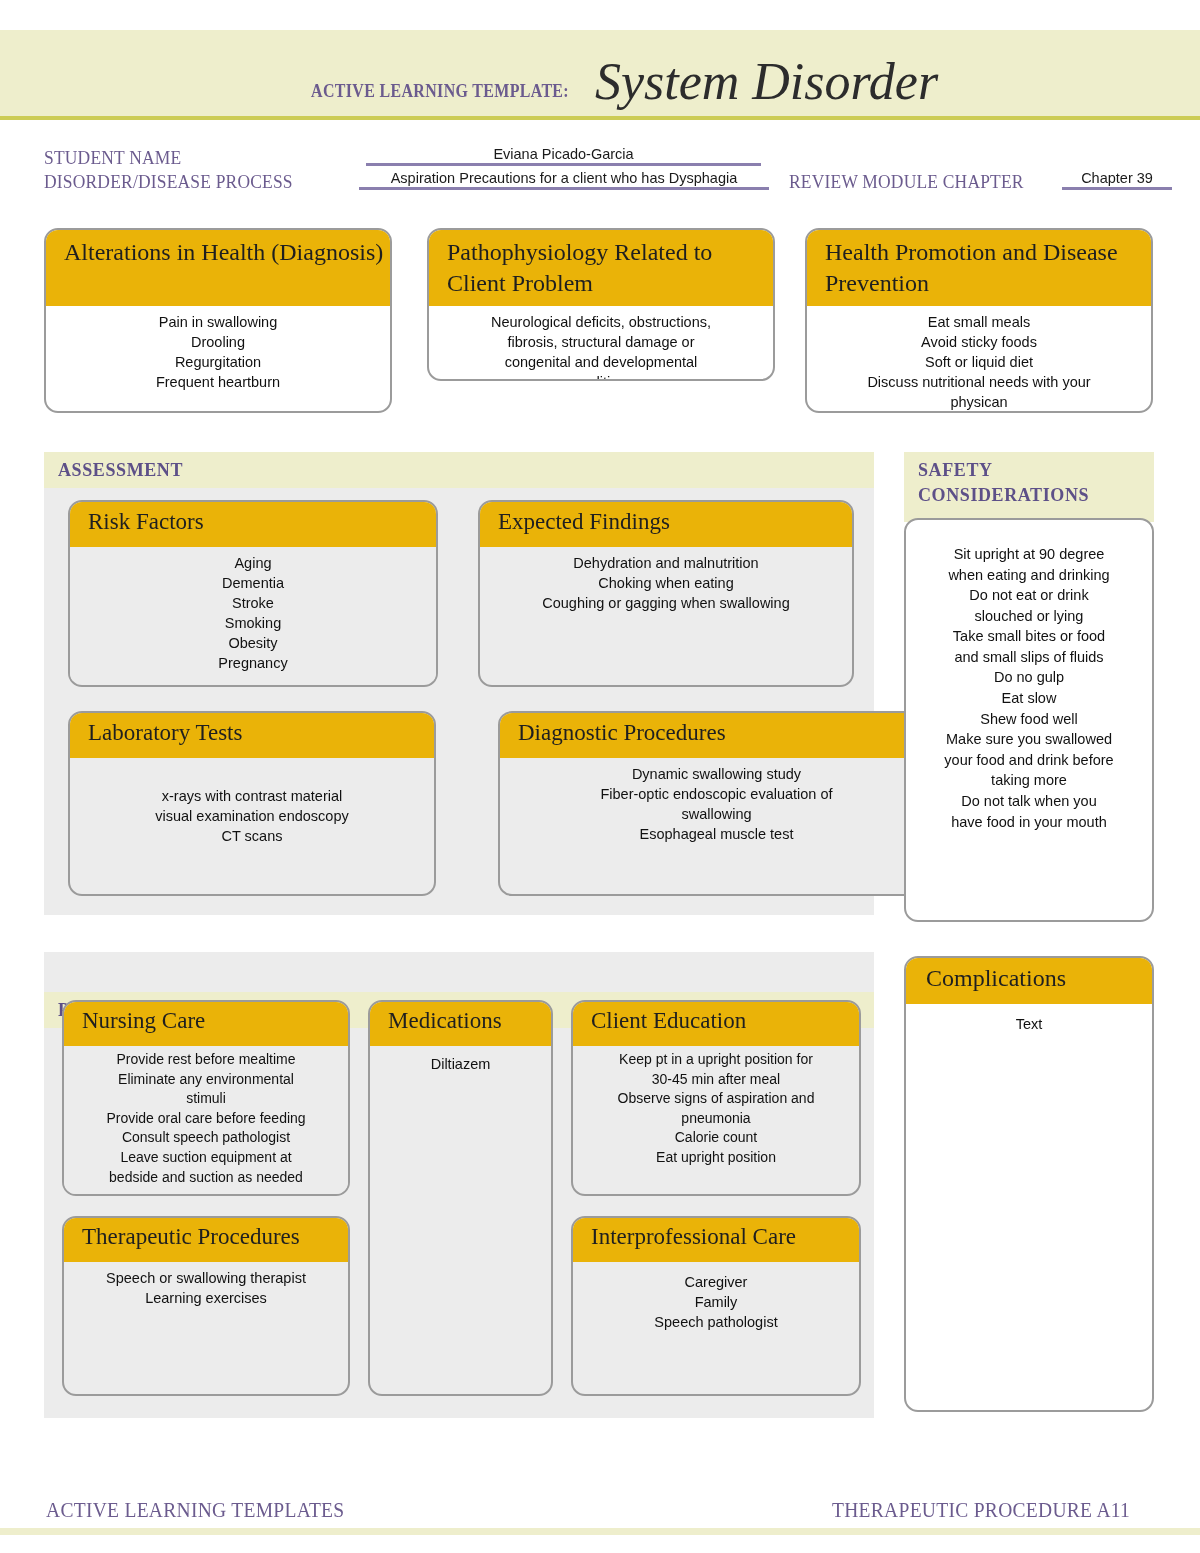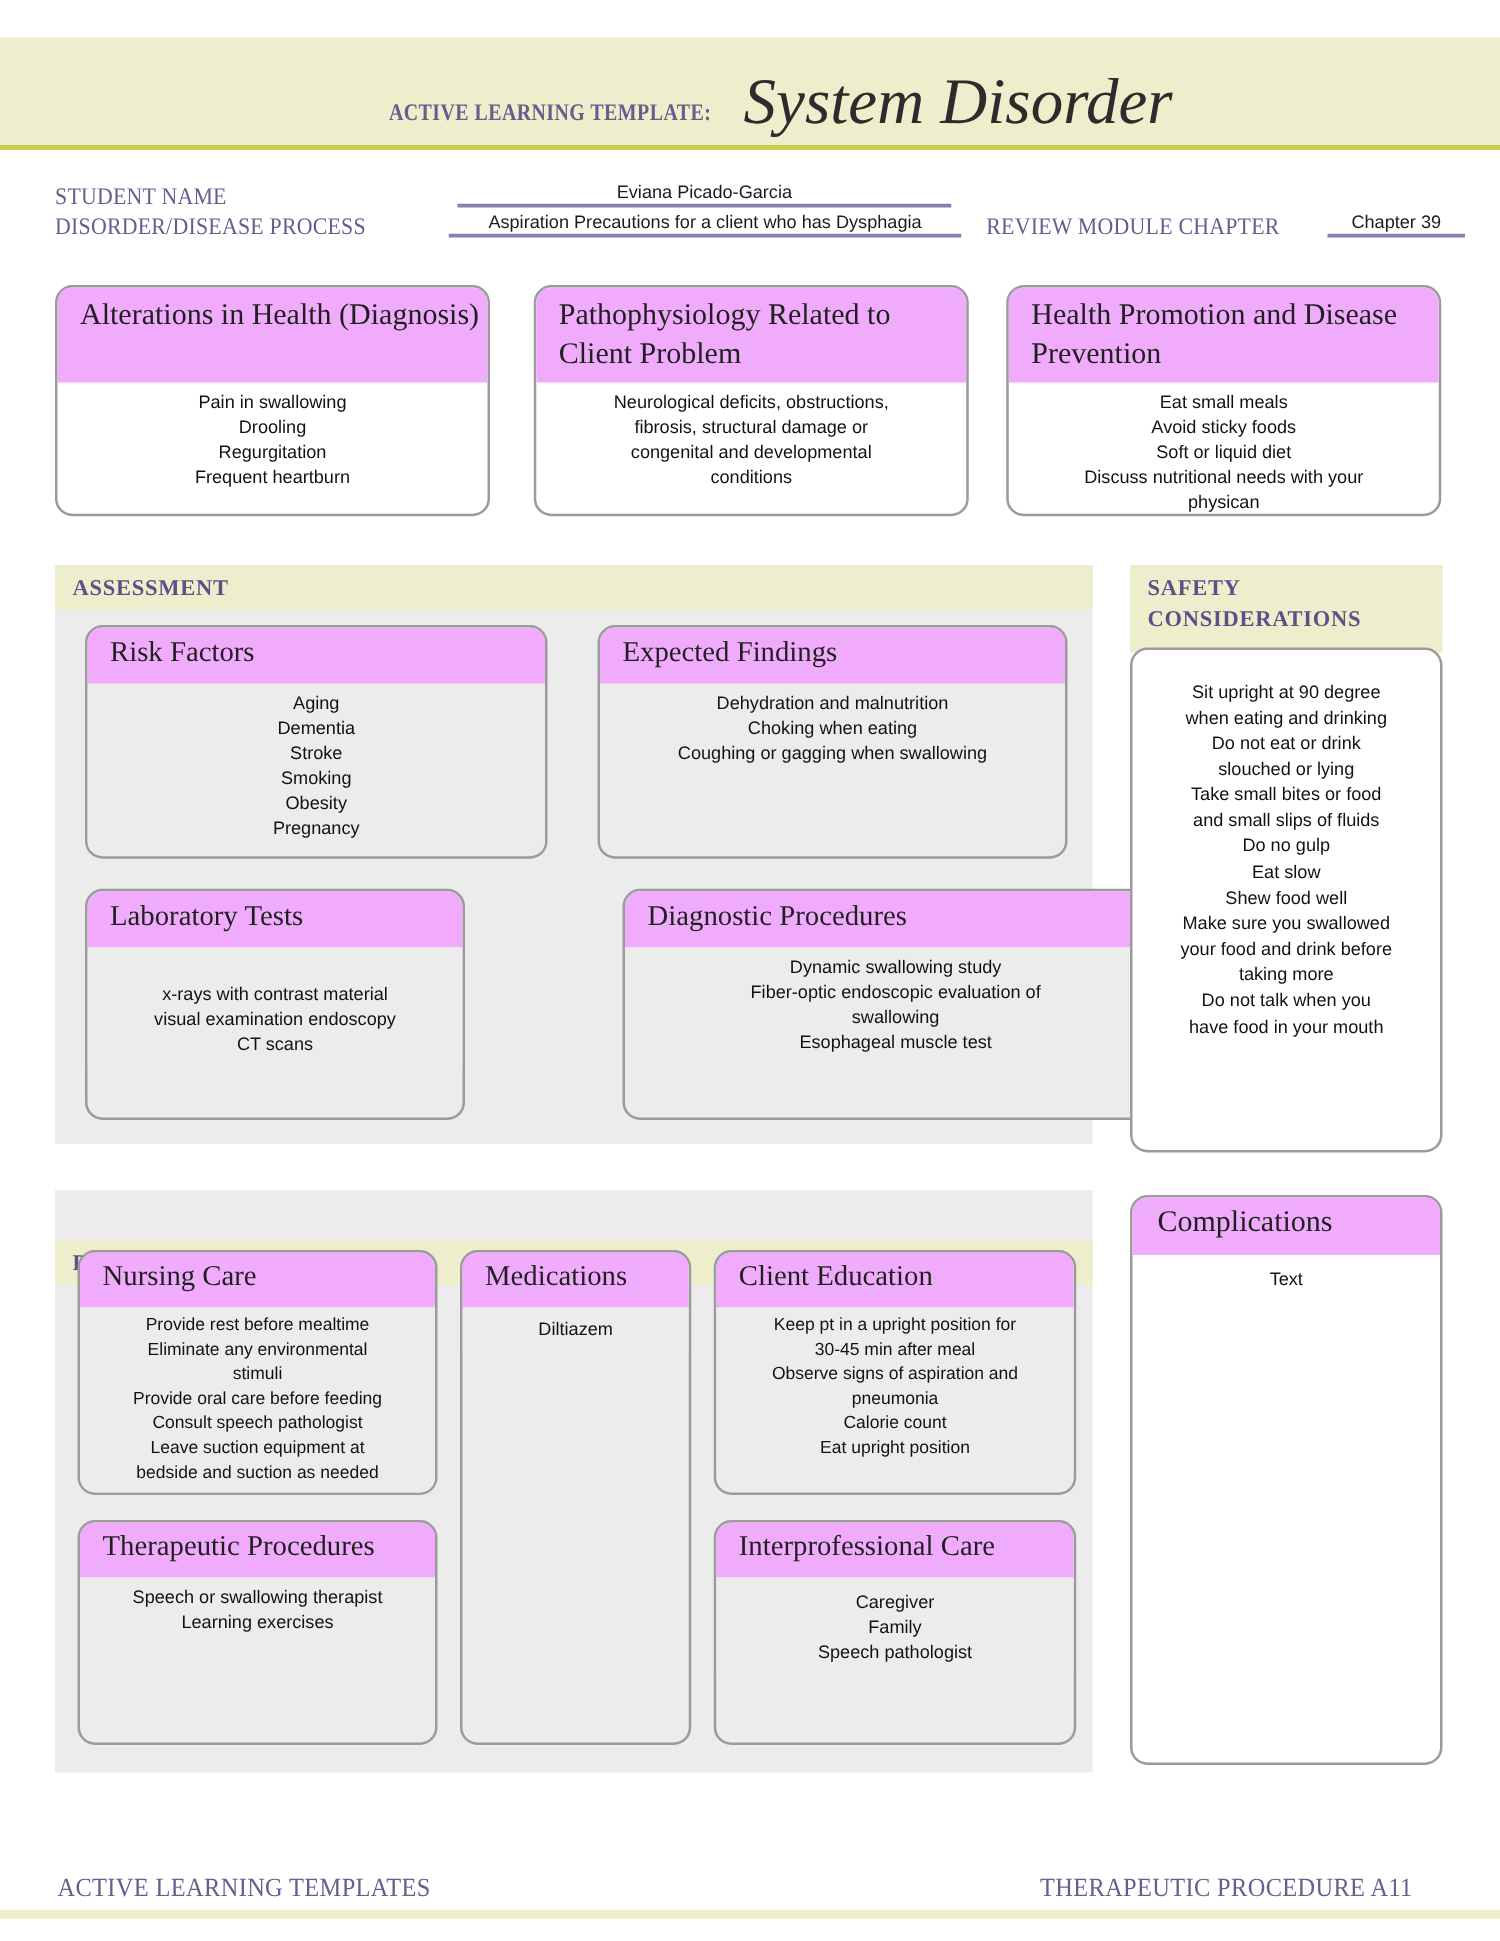--- a/index.html
+++ b/index.html
@@ -86,42 +86,42 @@
 
   
   .card {
     position: absolute;
     border: 2.5px solid #9b9b9b;
     border-radius: 14px;
     background: #ffffff;
     overflow: hidden;
   }
   .card > .card-head {
-    background: #f0abfc;
+    background: #eab308;
     font-family: "Liberation Serif", serif;
     font-size: 24px;
     color: #1f1f1f;
     padding: 7px 0 5px 18px;
     line-height: 1.28;
   }
   .card > .card-body {
     font-family: "Liberation Sans", sans-serif;
     font-size: 14.5px;
     color: #111;
     text-align: center;
     line-height: 1.38;
     padding: 6px 10px 8px 10px;
   }
   .card-body .ln { display: block; }
   .card.gray { background: #ececec; }
   .card.gray > .card-body { background: #ececec; }
 
   
   #card-alterations { left: 44px;  top: 228px; width: 348px; height: 185px; }
-  #card-patho       { left: 427px; top: 228px; width: 348px; height: 185px; }
+  #card-patho       { left: 427px; top: 228px; width: 348px; height: 153px; }
   #card-health      { left: 805px; top: 228px; width: 348px; height: 185px; }
 
   #card-alterations .card-head,
   #card-patho .card-head,
   #card-health .card-head { height: 76px; }
 
   
   .section-panel {
     position: absolute;
     background: #ececec;
@@ -145,21 +145,21 @@
 
   #card-safety { left: 904px; top: 518px; width: 250px; height: 404px; }
   #card-safety .card-body { padding-top: 24px; font-size: 14.5px; line-height: 1.42; }
 
   #panel-pcc { left: 44px; top: 952px; width: 830px; height: 466px; }
   #panel-pcc .section-title-bar { height: 36px; margin-top: 40px; }
 
   
   #card-risk      { left: 68px;  top: 500px; width: 370px; height: 187px; }
   #card-findings  { left: 478px; top: 500px; width: 376px; height: 187px; }
-  #card-lab       { left: 68px;  top: 711px; width: 304px; height: 185px; }
+  #card-lab       { left: 68px;  top: 711px; width: 368px; height: 185px; }
   #card-diag      { left: 498px; top: 711px; width: 437px; height: 185px; }
 
   #card-risk .card-head, #card-findings .card-head,
   #card-lab .card-head, #card-diag .card-head { height: 45px; font-size: 23px; padding-top: 5px; }
   #card-lab .card-body { padding-top: 28px; }
 
   
   #card-nursing   { left: 62px;  top: 1000px; width: 288px; height: 196px; }
   #card-meds      { left: 368px; top: 1000px; width: 185px; height: 396px; }
   #card-clientedu { left: 571px; top: 1000px; width: 290px; height: 196px; }

